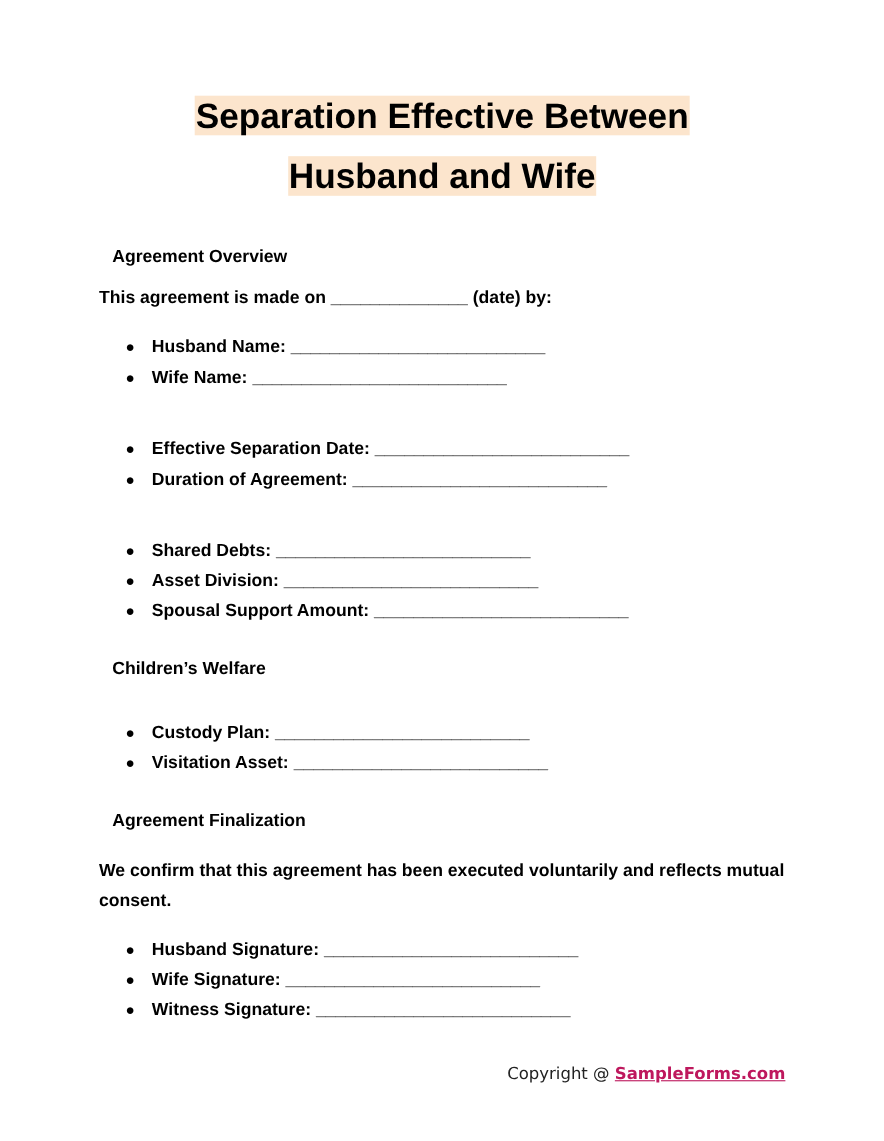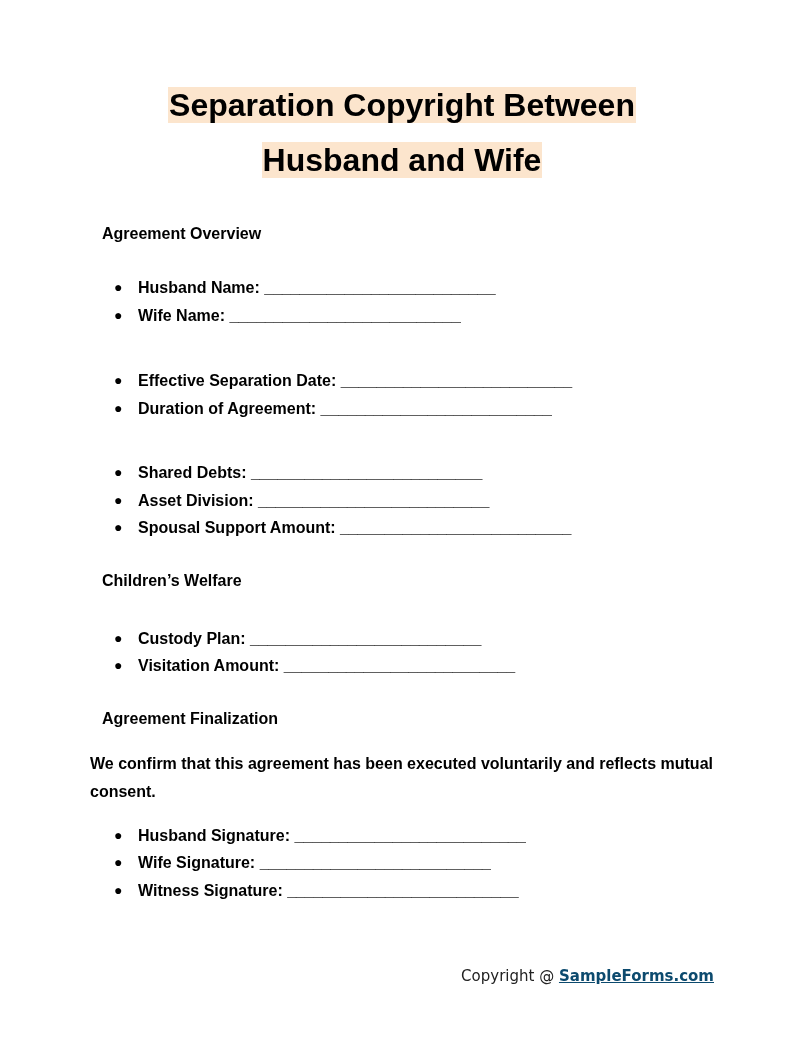--- a/index.html
+++ b/index.html
@@ -12,31 +12,32 @@
   .t2 { top:142px;text-align:center; }
   .content { position:absolute; left:90px; top:211px; width:630px;
              font-size:16px; font-weight:bold; }
   .h { height:22px; line-height:22px; margin:12px; }
   .p { line-height:28px; margin:0; }
   ul { list-style:none; margin:0; padding:0; }
   li { position:relative; padding-left:48px; height:27.5px; line-height:27.5px; }
   li .bullet { position:absolute; left:24px; top:0; font-size:14px; }
   .footer { position:absolute; right:90px; top:967px; font-size:15px;
             font-family:"DejaVu Sans", sans-serif; color:#222; }
-  .footer a { color:#0c4a6e; font-weight:bold; text-decoration:underline; }
+  .footer a { color:#be185d; font-weight:bold; text-decoration:underline; }
 </style>
 </head>
 <body>
 
-<div class="title t1"><span>Separation Copyright Between</span></div>
+<div class="title t1"><span>Separation Effective Between</span></div>
 <div class="title t2"><span>Husband and Wife</span></div>
 
 <div class="content">
 
   <div class="h">Agreement Overview</div>
+  <div class="p" style="margin-top:3px;">This agreement is made on ______________ (date) by:</div>
   <div style="height:17px"></div>
   <ul>
     <li><span class="bullet">●</span><span>Husband Name:</span> <span>__________________________</span></li>
     <li><span class="bullet">●</span><span>Wife Name:</span> <span>__________________________</span></li>
   </ul>
   <div style="height:17px"></div>
 
   <div style="height:21px"></div>
   <ul>
     <li><span class="bullet">●</span><span>Effective Separation Date:</span> <span>__________________________</span></li>
@@ -49,21 +50,21 @@
     <li><span class="bullet">●</span><span>Shared Debts:</span> <span>__________________________</span></li>
     <li><span class="bullet">●</span><span>Asset Division:</span> <span>__________________________</span></li>
     <li><span class="bullet">●</span><span>Spousal Support Amount:</span> <span>__________________________</span></li>
   </ul>
   <div style="height:16px"></div>
 
   <div class="h">Children’s Welfare</div>
   <div style="height:21px"></div>
   <ul>
     <li><span class="bullet">●</span><span>Custody Plan:</span> <span>__________________________</span></li>
-    <li><span class="bullet">●</span><span>Visitation Amount:</span> <span>__________________________</span></li>
+    <li><span class="bullet">●</span><span>Visitation Asset:</span> <span>__________________________</span></li>
   </ul>
   <div style="height:16px"></div>
 
   <div class="h">Agreement Finalization</div>
   <div class="p" style="margin-top:20px;">We confirm that this agreement has been executed voluntarily and reflects mutual consent.</div>
   <div style="height:16px"></div>
   <ul>
     <li><span class="bullet">●</span><span>Husband Signature:</span> <span>__________________________</span></li>
     <li><span class="bullet">●</span><span>Wife Signature:</span> <span>__________________________</span></li>
     <li><span class="bullet">●</span><span>Witness Signature:</span> <span>__________________________</span></li>

